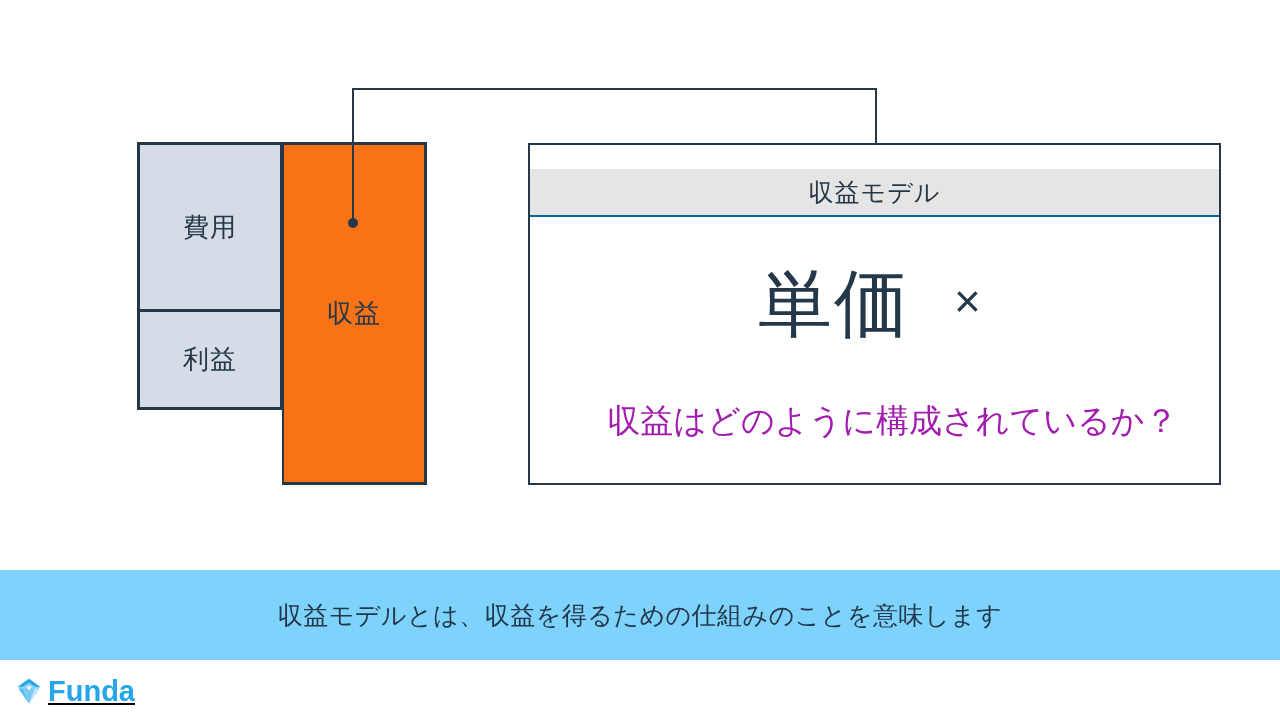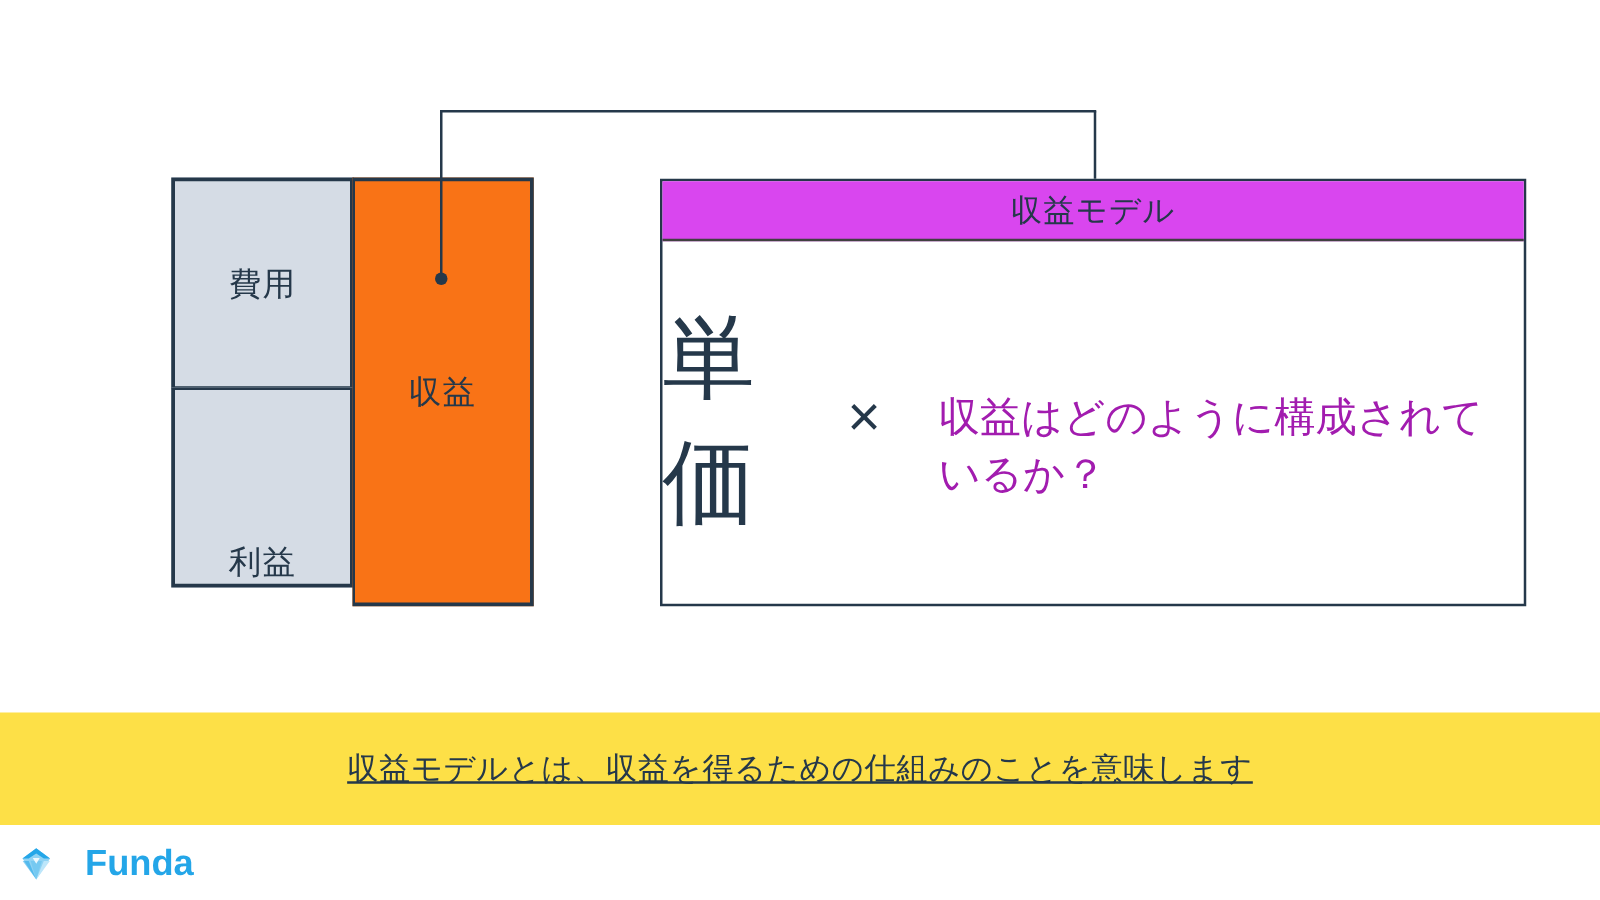--- a/index.html
+++ b/index.html
@@ -48,24 +48,23 @@
     justify-content: center;
     color: #25384a;
     font-size: 26px;
     letter-spacing: 1px;
   }
   .bar-cell.cost {
     height: 169px;
     border-bottom-width: 2px;
   }
   .bar-cell.profit {
-    height: 160px;
+    height: 100px;
     border-top-width: 2px;
     margin-top: -1px;
-    align-items: flex-end;
   }
   .bar-col-right {
     width: 145px;
     height: 100%;
     box-sizing: border-box;
     background: #f97316;
     border: 3px solid #25384a;
     border-left-width: 2px;
     margin-left: -1px;
     display: flex;
@@ -120,37 +119,39 @@
     width: 693px;
     height: 342px;
     box-sizing: border-box;
     border: 2px solid #25384a;
     background: #ffffff;
     display: flex;
     flex-direction: column;
   }
   .panel-header {
     height: 46px;
-    background: #d946ef;
-    border-bottom: 2px solid #404040;
+    background: #e5e5e5;
+    border-bottom: 2px solid #0369a1;
     display: flex;
     align-items: center;
     justify-content: center;
     color: #25384a;
     font-size: 25px;
     letter-spacing: 1px;
+    margin-top: 24px;
   }
   .panel-body {
     flex: 1;
     display: flex;
-    flex-direction: row;
+    flex-direction: column;
     align-items: center;
     justify-content: center;
     padding-bottom: 6px;
     box-sizing: border-box;
+    padding-left: 36px;
   }
   .formula {
     display: flex;
     align-items: center;
     justify-content: center;
     color: #25384a;
     font-size: 74px;
     font-weight: 500;
     letter-spacing: 2px;
     margin-top: 4px;
@@ -169,42 +170,42 @@
     letter-spacing: 0px;
   }
 
   
   .caption-band {
     position: absolute;
     left: 0;
     top: 570px;
     width: 1280px;
     height: 90px;
-    background: #fde047;
+    background: #7dd3fc;
     display: flex;
     flex-direction: row;
     align-items: center;
     justify-content: center;
     color: #25384a;
-    text-decoration: underline;
   }
   .caption-line {
     font-size: 25px;
     line-height: 36px;
     letter-spacing: 0.5px;
   }
 
   
   .footer {
     position: absolute;
     left: 14px;
     top: 676px;
     display: flex;
     align-items: center;
-    gap: 24px;
+    gap: 4px;
+    text-decoration: underline;
   }
   .logo-gem {
     width: 30px;
     height: 30px;
     display: block;
   }
   .logo-word {
     color: #24a6e8;
     font-size: 29px;
     font-weight: bold;

